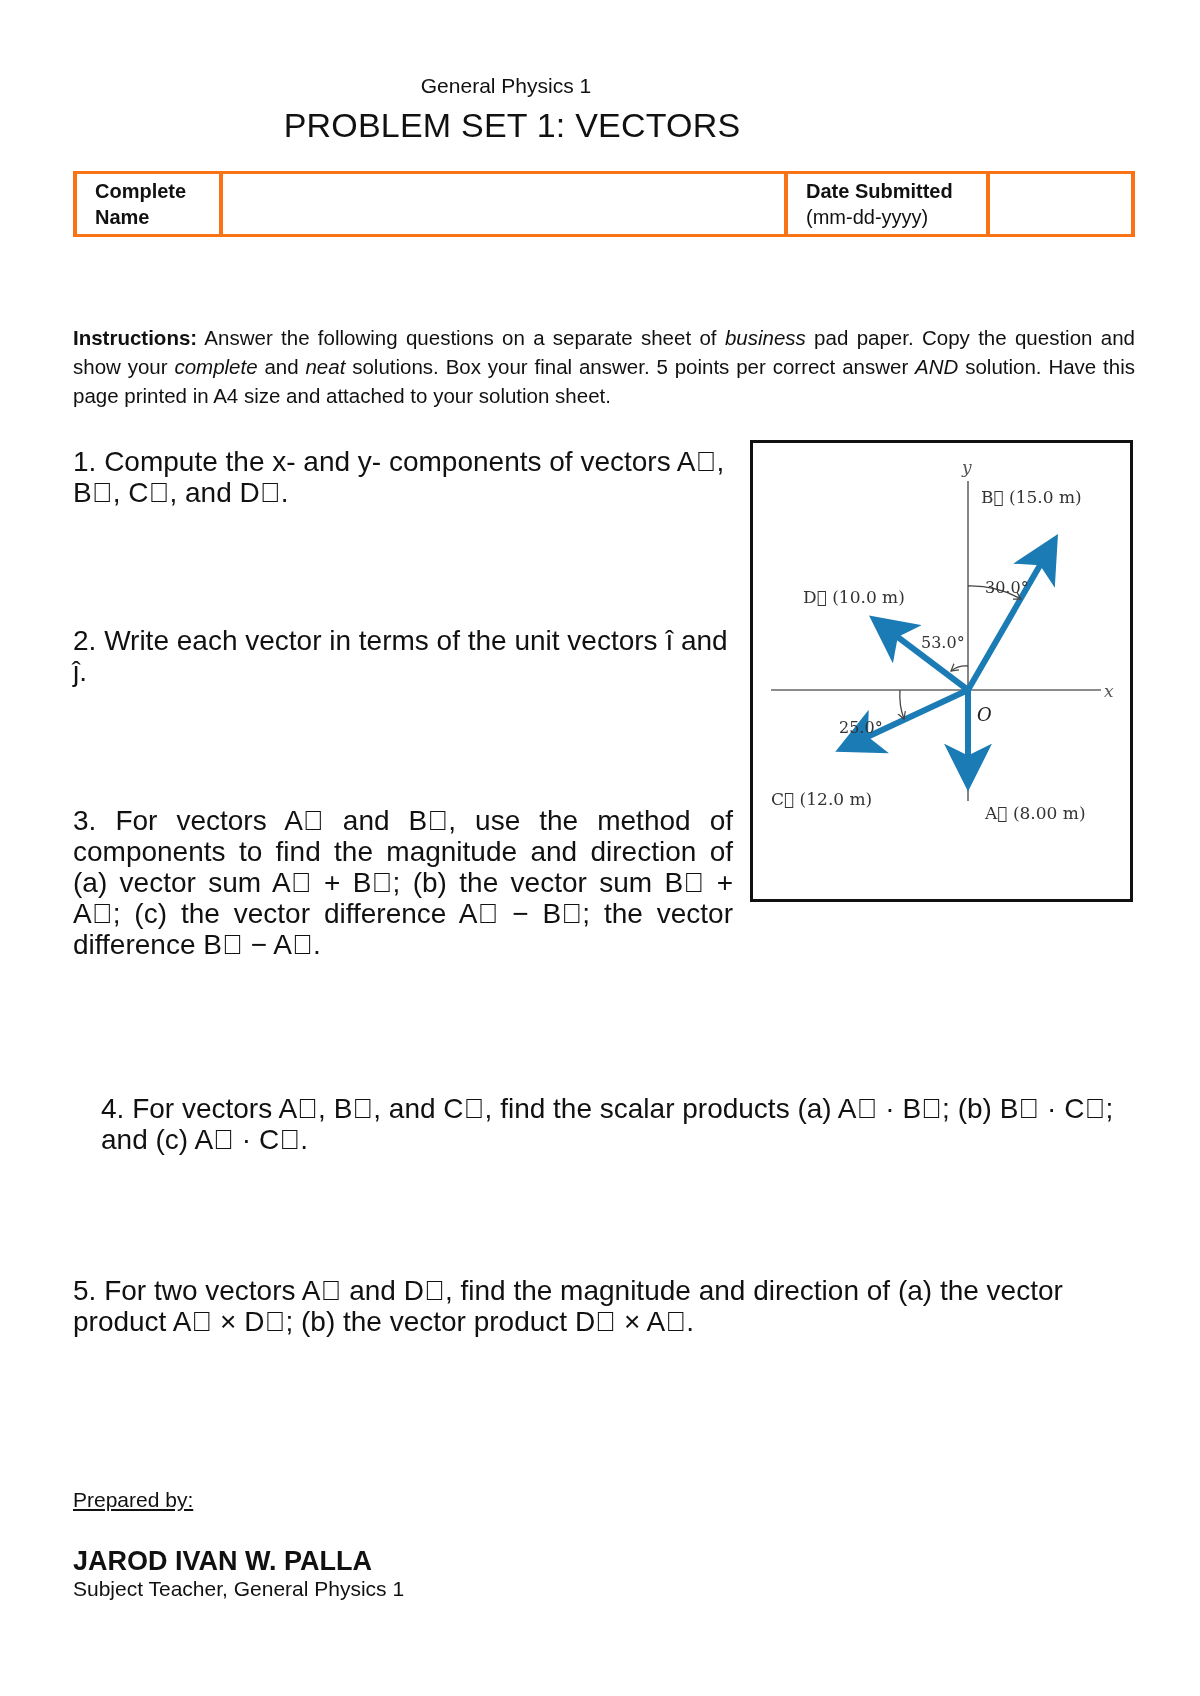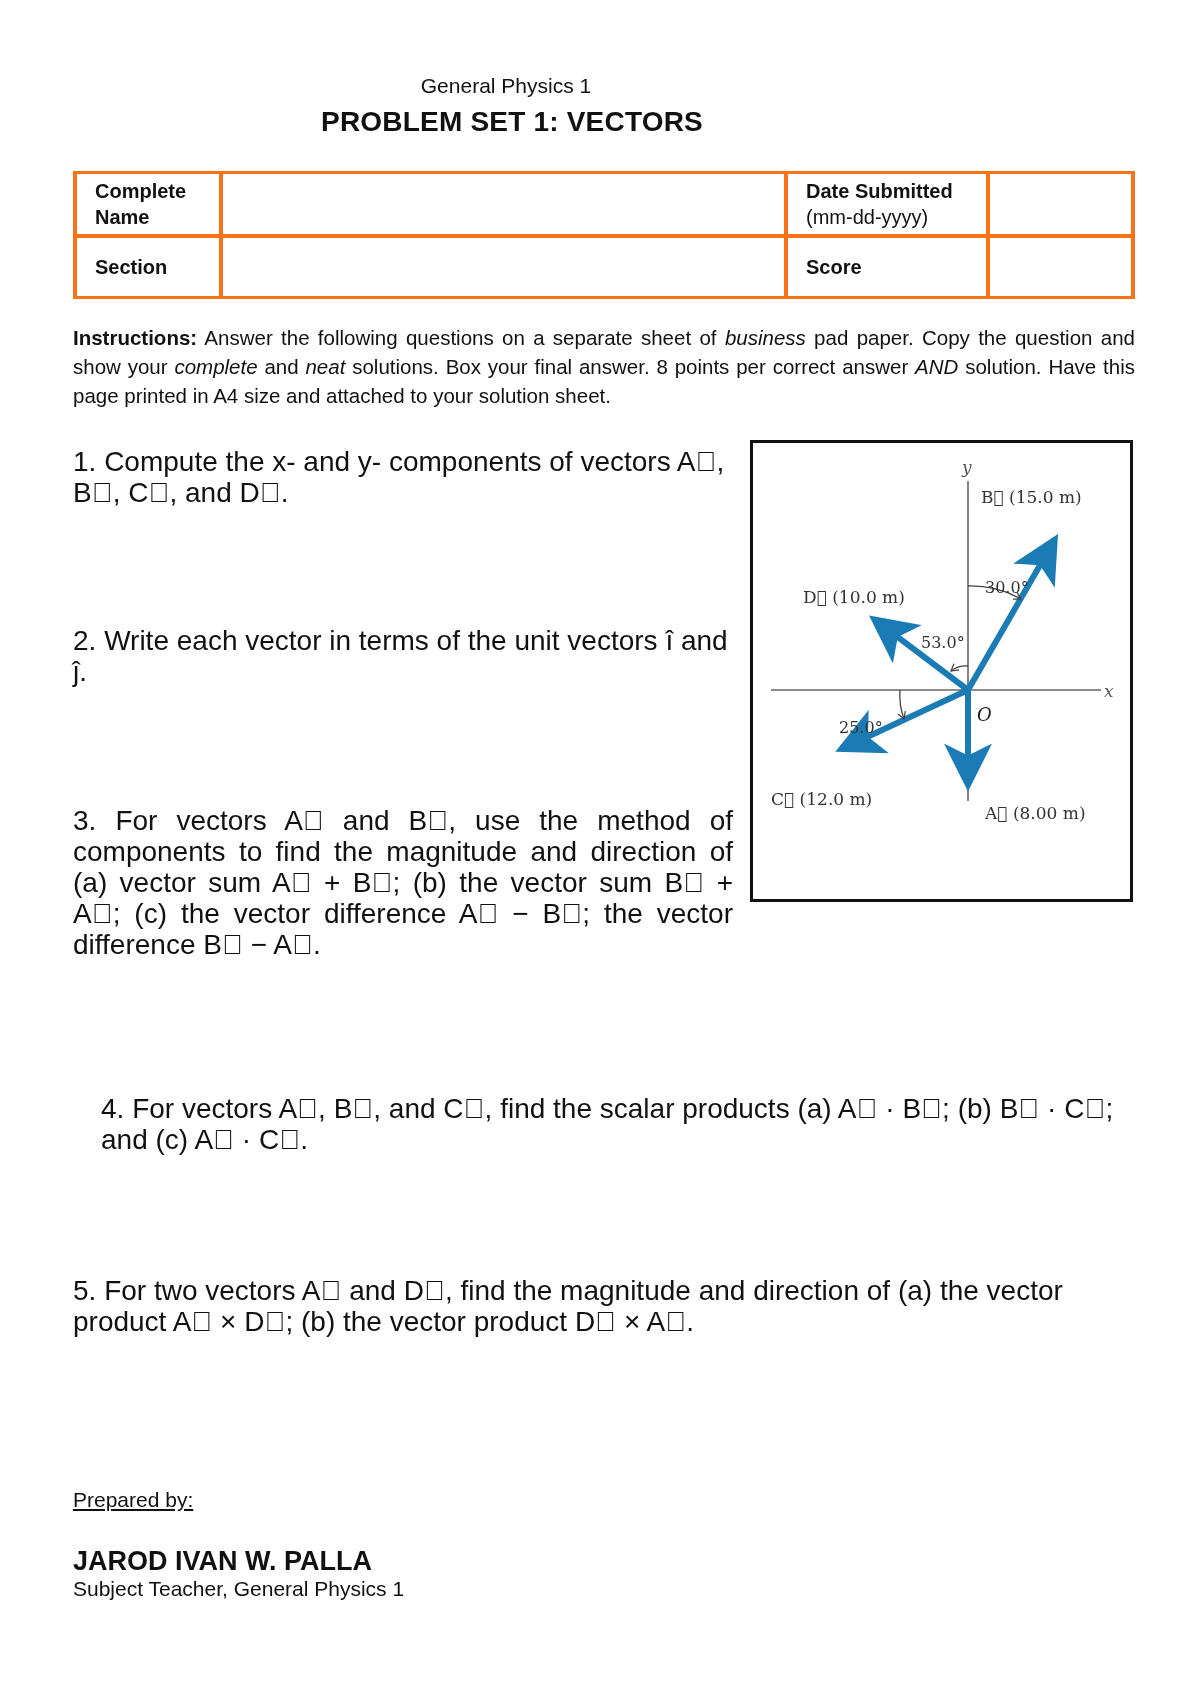--- a/index.html
+++ b/index.html
@@ -2,21 +2,21 @@
 <html><head>
 <meta charset="utf-8">
 <style>
   html, body { margin: 0; padding: 0; background: #ffffff; }
   body {
     width: 1200px; height: 1696px; position: relative; overflow: hidden;
     font-family: "Liberation Sans", sans-serif; color: #111;
   }
   .abs { position: absolute; }
   .subject { left: 0; width: 1012px; top: 74px; text-align: center; font-size: 21px; }
-  .title { left: 0; width: 1024px; top: 106px; text-align: center; font-size: 28px; font-weight: bold; letter-spacing: 0.2px; }
+  .title { left: 0; width: 1024px; top: 106px; text-align: center; font-size: 34px; font-weight: normal; letter-spacing: 0.2px; }
 
   table.info {
     position: absolute; left: 73px; top: 171px; width: 1062px;
     border-collapse: collapse; font-size: 20px;
   }
   table.info td {
     border: 4px solid #f97316; vertical-align: top; padding: 4px 18px; height: 50px;
   }
   table.info td.lbl { font-weight: bold; line-height: 1.3; }
   table.info tr:first-child td { border-top-width: 3px; }
@@ -56,31 +56,25 @@
   <tbody>
       <tr>
     <td class="lbl c1">Complete Name</td>
     <td class="c2"></td>
     <td class="lbl c3">
       <div>Date Submitted</div>
       <div class="plain" style="font-weight:normal">(mm-dd-yyyy)</div>
     </td>
     <td></td>
   </tr>
-  <tr>
-    <td class="lbl c1" style="vertical-align:middle">Section</td>
-    <td class="c2"></td>
-    <td class="lbl c3" style="vertical-align:middle">Score</td>
-    <td></td>
-  </tr>
 </tbody>
   </table>
 
 <div class="abs instr">
-  <b>Instructions:</b><span> Answer the following questions on a separate sheet of </span><i>business</i><span> pad paper. Copy the question and show your </span><i>complete</i><span> and </span><i>neat</i><span> solutions. Box your final answer. 8 points per correct answer </span><i>AND</i><span> solution. Have this page printed in A4 size and attached to your solution sheet.</span>
+  <b>Instructions:</b><span> Answer the following questions on a separate sheet of </span><i>business</i><span> pad paper. Copy the question and show your </span><i>complete</i><span> and </span><i>neat</i><span> solutions. Box your final answer. 5 points per correct answer </span><i>AND</i><span> solution. Have this page printed in A4 size and attached to your solution sheet.</span>
 </div>
 
 <div class="abs q q1">
   <span>1.</span>
   <span>Compute the x- and y- components of vectors A⃗, B⃗, C⃗, and D⃗.</span>
 </div>
 <div class="abs q q2">
   <span>2.</span>
   <span>Write each vector in terms of the unit vectors î and ĵ.</span>
 </div>

